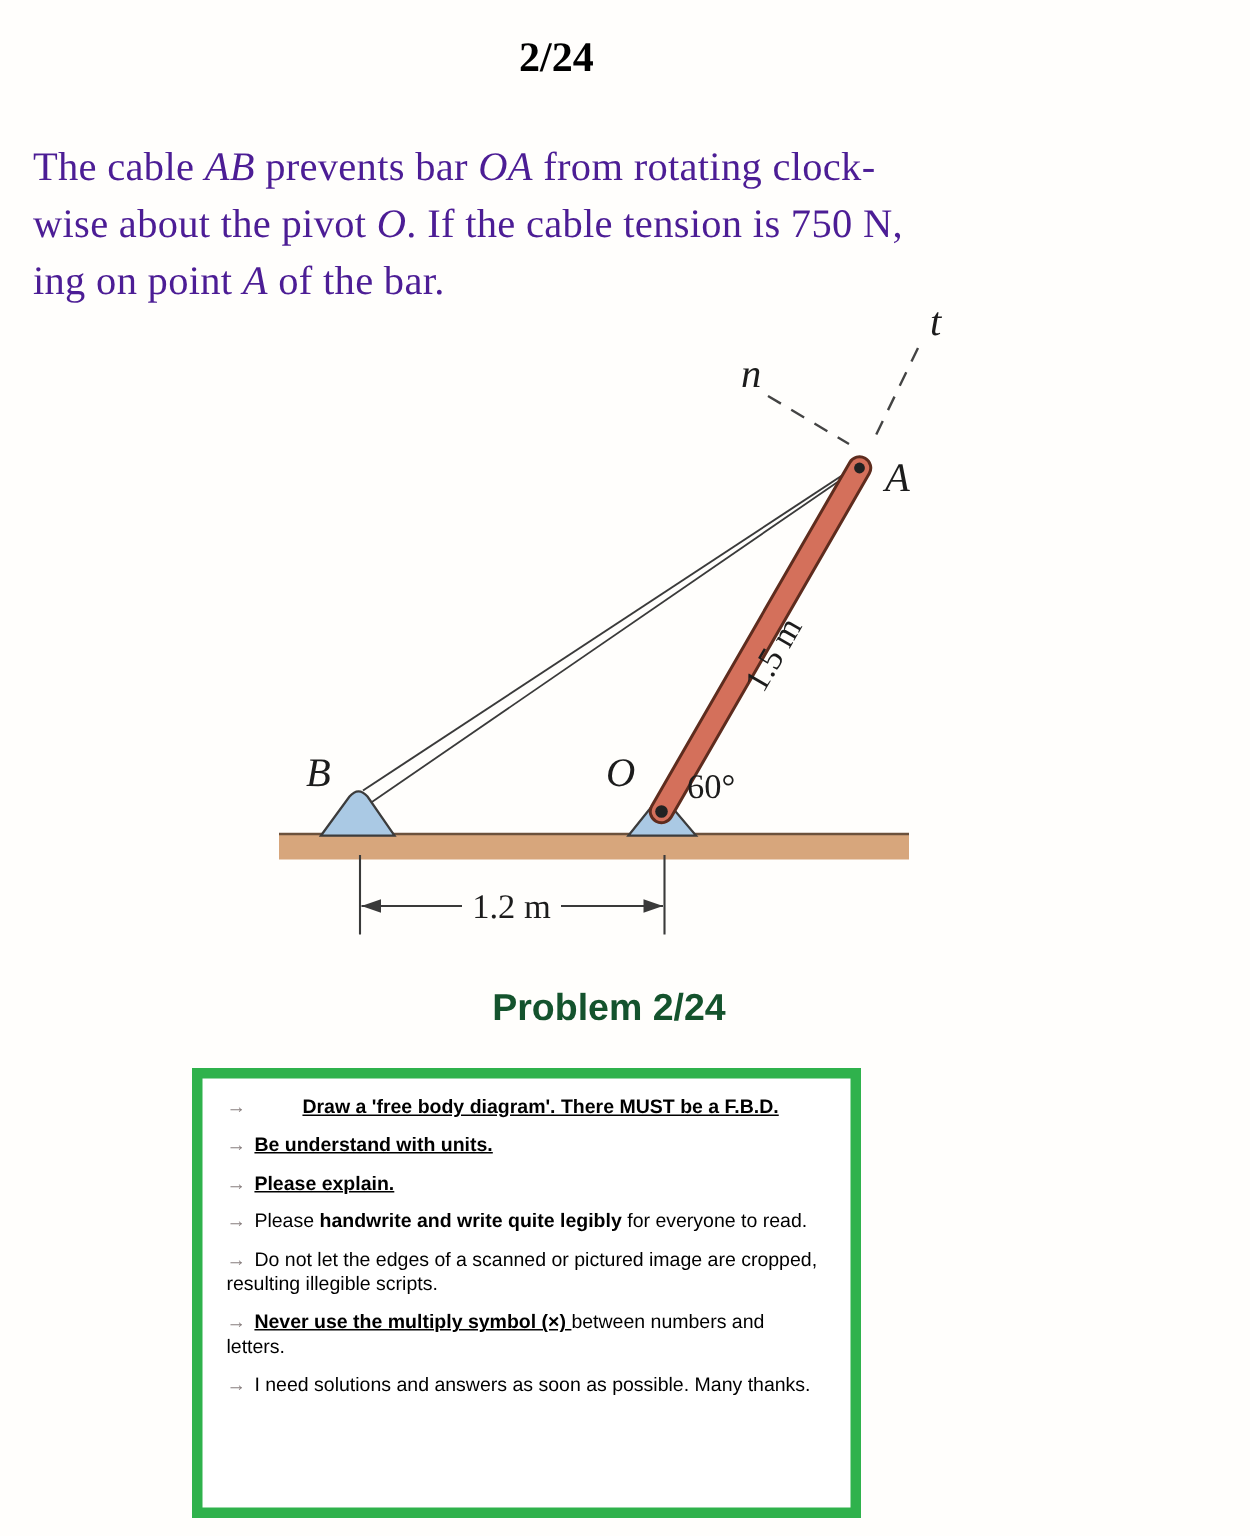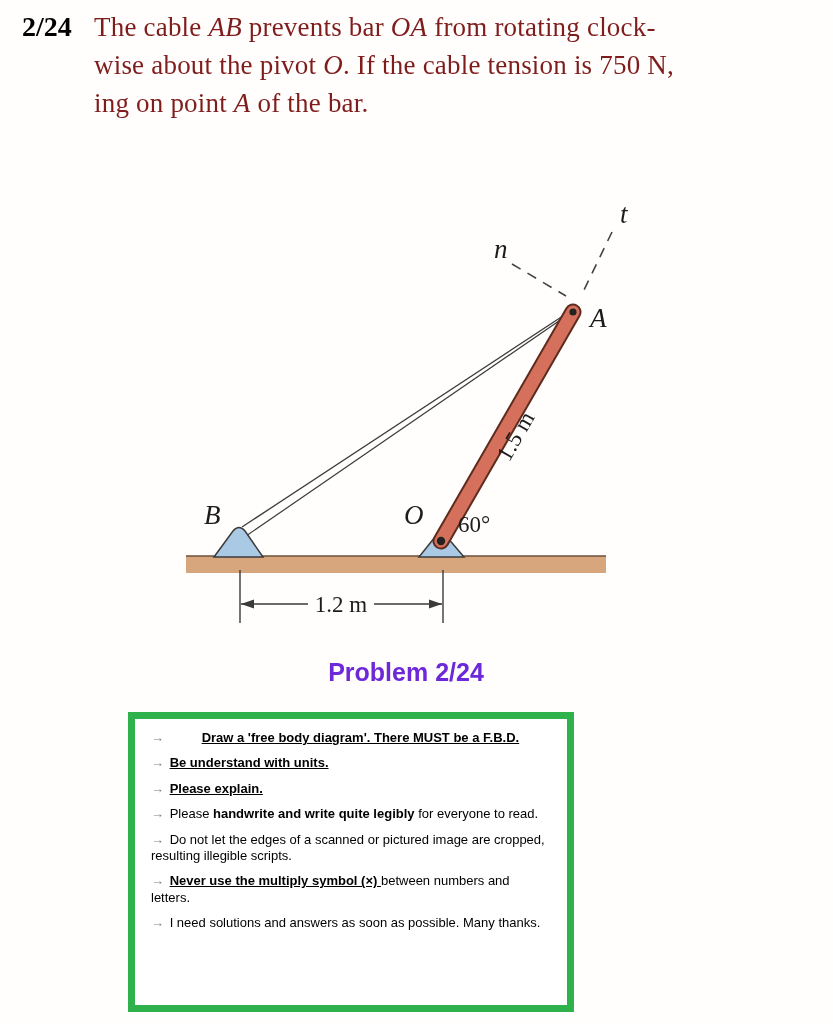--- a/index.html
+++ b/index.html
@@ -3,30 +3,30 @@
 <meta charset="utf-8">
 <style>
   * { margin:0; padding:0; box-sizing:border-box; }
   html,body { background:#ffffff; }
   .page {
     position:relative; width:833px; height:1024px;
     background:#fffefc; overflow:hidden;
     font-family:"Liberation Serif", serif;
   }
   .problem {
-    position:absolute; left:22px; top:8px;
-    display:flex; align-items:flex-start;
+    position:absolute; left:22px; top:20px;
+    display:flex; align-items:center;flex-direction:column;
   }
   .problem-number {
     font-weight:bold; font-size:28px; line-height:38px;
     width:72px; flex:0 0 72px;
     font-family:"Liberation Serif", serif;
   }
   .problem-lines {
-    font-size:27px; line-height:38px; color:#7f1d1d;
+    font-size:27px; line-height:38px; color:#4c1d95;
     letter-spacing:0.2px; width:720px;
   }
   svg.diagram { position:absolute; left:0; top:0; }
   svg .lbl {
     font-family:"Liberation Serif", serif;
     font-size:27px; font-style:italic; fill:#1c1c1c;
   }
   svg .dim {
     font-family:"Liberation Serif", serif;
     font-size:23px; font-style:normal; fill:#1c1c1c;
@@ -93,21 +93,21 @@
 
     <text class="lbl" x="204" y="524">B</text>
     <text class="lbl" x="404" y="524">O</text>
     <text class="lbl" x="590" y="327">A</text>
     <text class="lbl" x="494" y="258">n</text>
     <text class="lbl" x="620" y="223">t</text>
     <text class="dim" x="458" y="532">60°</text>
     <text class="dim" x="522" y="440" text-anchor="middle" transform="rotate(-60 522 440)">1.5 m</text>
   </svg>
 
-  <div class="caption" style="color: #6d28d9;">Problem 2/24</div>
+  <div class="caption" style="color: #14532d;">Problem 2/24</div>
 
   <div class="instructions" style="border-color: rgb(47, 178, 76);">
     <div>
         <p><span class="arrow">→ </span><span style="font-weight: bold; text-decoration: underline; padding-left: 32px;">Draw a 'free body diagram'. There MUST be a F.B.D.</span></p>
         <p><span class="arrow">→ </span><span style="font-weight: bold; text-decoration: underline;">Be understand with units.</span></p>
         <p><span class="arrow">→ </span><span style="font-weight: bold; text-decoration: underline;">Please explain.</span></p>
         <p><span class="arrow">→ </span><span>Please </span><span style="font-weight: bold;">handwrite and write quite legibly</span><span> for everyone to read.</span></p>
         <p><span class="arrow">→ </span><span>Do not let the edges of a scanned or pictured image are cropped, resulting illegible scripts.</span></p>
         <p><span class="arrow">→ </span><span style="font-weight: bold; text-decoration: underline;">Never use the multiply symbol (×) </span><span>between numbers and letters.</span></p>
         <p><span class="arrow">→ </span><span>I need solutions and answers as soon as possible. Many thanks.</span></p>

